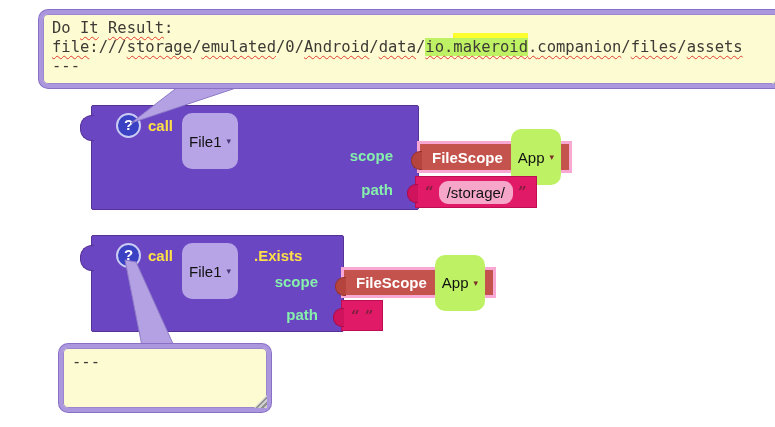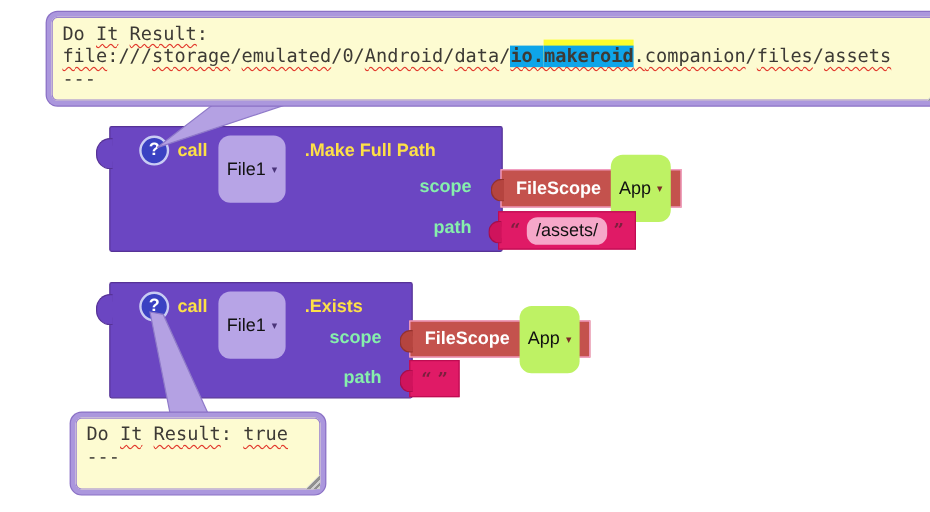--- a/index.html
+++ b/index.html
@@ -13,21 +13,21 @@
   .bubble{position:absolute;box-sizing:border-box;background:#fdfbd1;
           border:4px solid #ab97dd;border-radius:9px;
           box-shadow:0 0 0 1px #8a70c5, inset 0 0 0 1px #9c84cf;
           font-family:"DejaVu Sans Mono",monospace;font-size:15.5px;line-height:19px;
           color:#3d3a35;padding:5px 9px;z-index:4;}
   .bubble-top{left:8px;top:10px;width:750px;height:78px;}
   .bubble-bottom{left:28px;top:344px;width:212px;height:68px;}
   .bline{white-space:pre;}
   .sq{text-decoration-line:underline;text-decoration-style:wavy;
       text-decoration-color:#e23b2e;text-decoration-thickness:1px;text-underline-offset:3px;}
-  .hl{background:#0ea5e9;font-weight:bold;}
+  .hl{background:#bef264;}
   .hl-tall{box-shadow:0 -5px 0 0 #fcfe2d;}
   .resize-handle{position:absolute;right:0;bottom:0;width:13px;height:13px;
       background:repeating-linear-gradient(135deg,#cfcfcf 0 2px,#909090 2px 4px);
       clip-path:polygon(100% 0,100% 100%,0 100%);}
 
   
   .block{position:absolute;box-sizing:border-box;background:#6b46c2;
          border:1px solid #563296;border-radius:2px;z-index:1;}
   .block-plug{position:absolute;left:-12px;top:9px;width:13px;height:24px;
          background:#6b46c2;border:1px solid #563296;border-right:none;
@@ -45,21 +45,21 @@
       padding:16px 7px;font-size:15px;color:#111;cursor:pointer;white-space:nowrap;}
   .dd .arrow{font-size:9px;margin-left:5px;}
   .dd-purple{position:absolute;left:90px;top:7px;background:#b7a4e6;}
   .dd-purple .arrow{color:#4a3479;}
   .dd-red{background:#bef264;}
   .dd-red .arrow{color:#7c2b28;}
 
   
   .vblock{position:absolute;box-sizing:border-box;display:flex;align-items:center;
           z-index:2;}
-  .helper{background:#c4524d;border:1px solid #f9a8d4;height:32px;padding:0 8px 0 12px;gap:8px;text-align:right;}
+  .helper{background:#c4524d;border:3px solid #f9a8d4;height:32px;padding:0 8px 0 12px;gap:8px;text-align:right;}
   .helper .htext{color:#fff;font-weight:bold;font-size:15px;white-space:nowrap;}
   .strblock{background:#e01a66;border:1px solid #bf0c52;height:32px;padding:0 9px;gap:5px;}
   .quote{color:#7c1f3e;font-weight:bold;font-size:15px;font-family:"DejaVu Serif",serif;}
   .strfield{background:#f6a7c9;border-radius:9px;height:23px;line-height:23px;
             padding:0 8px;font-size:15px;color:#111;white-space:nowrap;}
   .vplug{position:absolute;left:-9px;top:7px;width:10px;height:17px;
          border-radius:9px 0 0 9px;}
   .helper .vplug{background:#b5443f;border:1px solid #93322e;border-right:none;}
   .strblock .vplug{background:#cf135c;border:1px solid #a80d4a;border-right:none;}
 </style>
@@ -81,38 +81,37 @@
   </div>
 
   <div class="block" style="left:60px;top:105px;width:328px;height:105px;">
     <span class="block-plug"></span>
     <span class="help">?</span>
     <span class="btext call-kw">call</span>
     <span class="dd dd-purple">
       <span>File1</span>
       <span class="arrow">▾</span>
     </span>
-    <span class="btext method">.Make Full Path</span>
     <span class="param" style="top:41px;">scope</span>
     <span class="param" style="top:75px;">path</span>
   </div>
 
   <div class="vblock helper" style="left:386px;top:141px;">
     <span class="vplug"></span>
     <span class="htext">FileScope</span>
     <span class="dd dd-red">
       <span>App</span>
       <span class="arrow">▾</span>
     </span>
   </div>
 
   <div class="vblock strblock" style="left:384px;top:176px;">
     <span class="vplug"></span>
     <span class="quote">“</span>
-    <span class="strfield">/assets/</span>
+    <span class="strfield">/storage/</span>
     <span class="quote">”</span>
   </div>
 
   <div class="block" style="left:60px;top:235px;width:253px;height:97px;">
     <span class="block-plug"></span>
     <span class="help">?</span>
     <span class="btext call-kw">call</span>
     <span class="dd dd-purple">
       <span>File1</span>
       <span class="arrow">▾</span>
@@ -131,18 +130,17 @@
     </span>
   </div>
 
   <div class="vblock strblock" style="left:310px;top:300px;height:31px;">
     <span class="vplug"></span>
     <span class="quote">“</span>
     <span class="quote">”</span>
   </div>
 
   <div class="bubble bubble-bottom">
-    <div class="bline"><span>Do </span><span class="sq">It</span><span> </span><span class="sq">Result</span><span>: </span><span class="sq">true</span></div>
     <div class="bline"><span>---</span></div>
     <div class="resize-handle"></div>
   </div>
 
 </div>
 
 </body></html>

